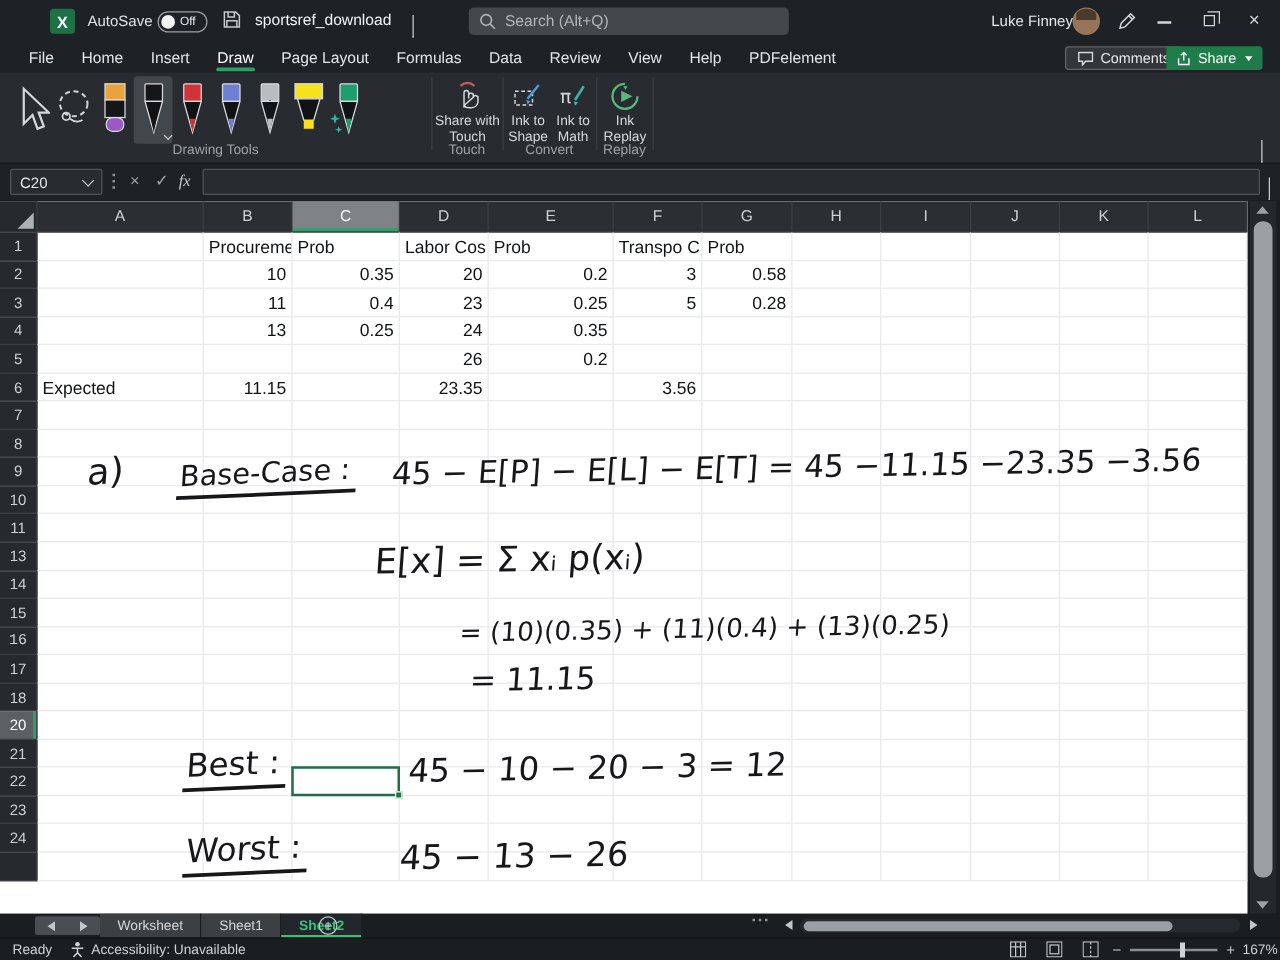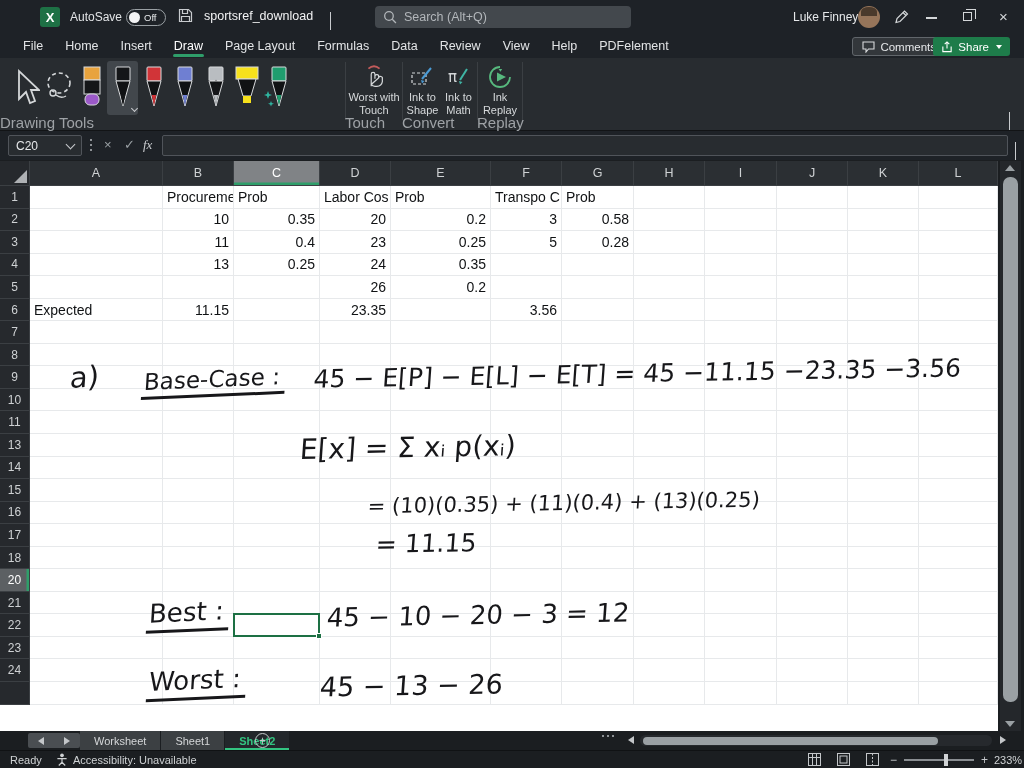--- a/index.html
+++ b/index.html
@@ -40,21 +40,21 @@
   .share-caret { width:0; height:0; border-left:3.5px solid transparent; border-right:3.5px solid transparent; border-top:4px solid #fff; margin-left:2px; }
 
   
   .ribbon { position:absolute; left:0; top:58px; width:1024px; height:73px; background:#282c30; border-bottom:1px solid #121416; }
   .tools { position:absolute; left:8px; top:3px; display:flex; align-items:flex-start; }
   .tool { width:34px; height:54px; display:flex; align-items:center; justify-content:center; position:relative; }
   .tool.pen { width:31px; }
   .tool.selected { background:#42474c; border-radius:3px; }
   .tool .pen-chev { position:absolute; right:1px; bottom:4px; width:5px; height:5px; border-right:1.3px solid #c8cbce; border-bottom:1.3px solid #c8cbce; transform:rotate(45deg); }
   .gdiv { position:absolute; top:4px; height:58px; width:1px; background:#3b3f43; }
-  .glabel { position:absolute; top:56px; font-size:15px; color:#9ea2a6; }
+  .glabel { position:absolute; top:56px; font-size:11px; color:#9ea2a6; text-align:center; }
   .rbtn { position:absolute; top:5px; display:flex; flex-direction:column; align-items:center; font-size:11px; color:#d6d9db; text-align:center; line-height:12.5px; }
   .rbtn .ric { height:28px; display:flex; align-items:center; }
   .ribbon-collapse { position:absolute; right:14px; top:54px; }
 
   
   .formulabar { position:absolute; left:0; top:131px; width:1024px; height:29px; background:#1e2227; display:flex; align-items:center; }
   .namebox { position:absolute; left:8px; top:4px; width:74px; height:21px; background:#282c30; border:1px solid #50545a; border-radius:2px; display:flex; align-items:center; justify-content:space-between; padding:0 7px; color:#e6e8ea; font-size:12px; }
   .fb-dots { position:absolute; left:90px; top:8px; }
   .dots3 { width:2px; height:2px; background:#8e9296; box-shadow:0 5px 0 #8e9296, 0 10px 0 #8e9296; }
   .fb-x { position:absolute; left:104px; top:6px; color:#9aa0a4; font-size:13px; }
@@ -261,21 +261,21 @@
     <div class="gdiv" style="left:477px;"></div>
     <div class="gdiv" style="left:522px;"></div>
 
     <div class="rbtn" style="left:346px; width:56px;">
       <span class="ric">
         <svg width="26" height="26" viewBox="0 0 28 26">
             <path d="M8,4 q6,-5 12,0" stroke="#c25b5b" fill="none" stroke-width="2"></path>
             <path d="M11,23 V10 a2,2 0 0 1 4,0 v5 m0,-3 a2,2 0 0 1 4,1 v1 m0,0 a2,2 0 0 1 4,1 v3 a6,6 0 0 1 -6,5 h-2 a5,5 0 0 1 -4,-2 z" stroke="#d4d7d9" fill="none" stroke-width="1.3"></path>
           </svg>
       </span>
-      <span>Worst with Touch</span>
+      <span>Share with Touch</span>
     </div>
     <div class="rbtn" style="left:405px; width:35px;">
       <span class="ric">
         <svg width="25" height="24" viewBox="0 0 25 24">
             <rect x="2" y="8" width="14" height="11" fill="none" stroke="#d4d7d9" stroke-width="1.2" stroke-dasharray="3 2"></rect>
             <line x1="21" y1="3" x2="12" y2="14" stroke="#4a9bd5" stroke-width="2"></line>
             <polygon points="11,15 14.5,16 12,18.5" fill="#4a9bd5"></polygon>
           </svg>
       </span>
       <span>Ink to Shape</span>
@@ -544,21 +544,21 @@
         <div class="g-cell" style="width: 71px;"></div>
         <div class="g-cell" style="width: 100px;"></div>
         <div class="g-cell" style="width: 71px;"></div>
         <div class="g-cell" style="width: 72px;"></div>
         <div class="g-cell" style="width: 71px;"></div>
         <div class="g-cell" style="width: 72px;"></div>
         <div class="g-cell" style="width: 71px;"></div>
         <div class="g-cell" style="width: 71px;"></div>
         <div class="g-cell" style="width: 79px;"></div>
       </div>
-      <div class="g-row" style="height: 22.55px;">
+      <div class="g-row" style="height: 22.55px; font-family: Liberation Mono, monospace;">
         <div class="g-rowhdr">16</div>
         <div class="g-cell" style="width: 133px;"></div>
         <div class="g-cell" style="width: 71px;"></div>
         <div class="g-cell" style="width: 86px;"></div>
         <div class="g-cell" style="width: 71px;"></div>
         <div class="g-cell" style="width: 100px;"></div>
         <div class="g-cell" style="width: 71px;"></div>
         <div class="g-cell" style="width: 72px;"></div>
         <div class="g-cell" style="width: 71px;"></div>
         <div class="g-cell" style="width: 72px;"></div>
@@ -754,16 +754,16 @@
       <svg width="13" height="13" viewBox="0 0 13 13">
           <rect x="0.5" y="0.5" width="12" height="12" fill="none" stroke="#c3c6c9"></rect>
           <line x1="6.5" y1="0.5" x2="6.5" y2="12.5" stroke="#c3c6c9" stroke-dasharray="2 1.5"></line>
         </svg>
     </span>
     <span class="sb-zoomout">−</span>
     <div class="zoom-track">
       <div class="zoom-thumb"></div>
     </div>
     <span class="sb-zoomin">+</span>
-    <span class="sb-zoom">233%</span>
+    <span class="sb-zoom">167%</span>
   </div>
 
 </div>
 
 </body></html>

